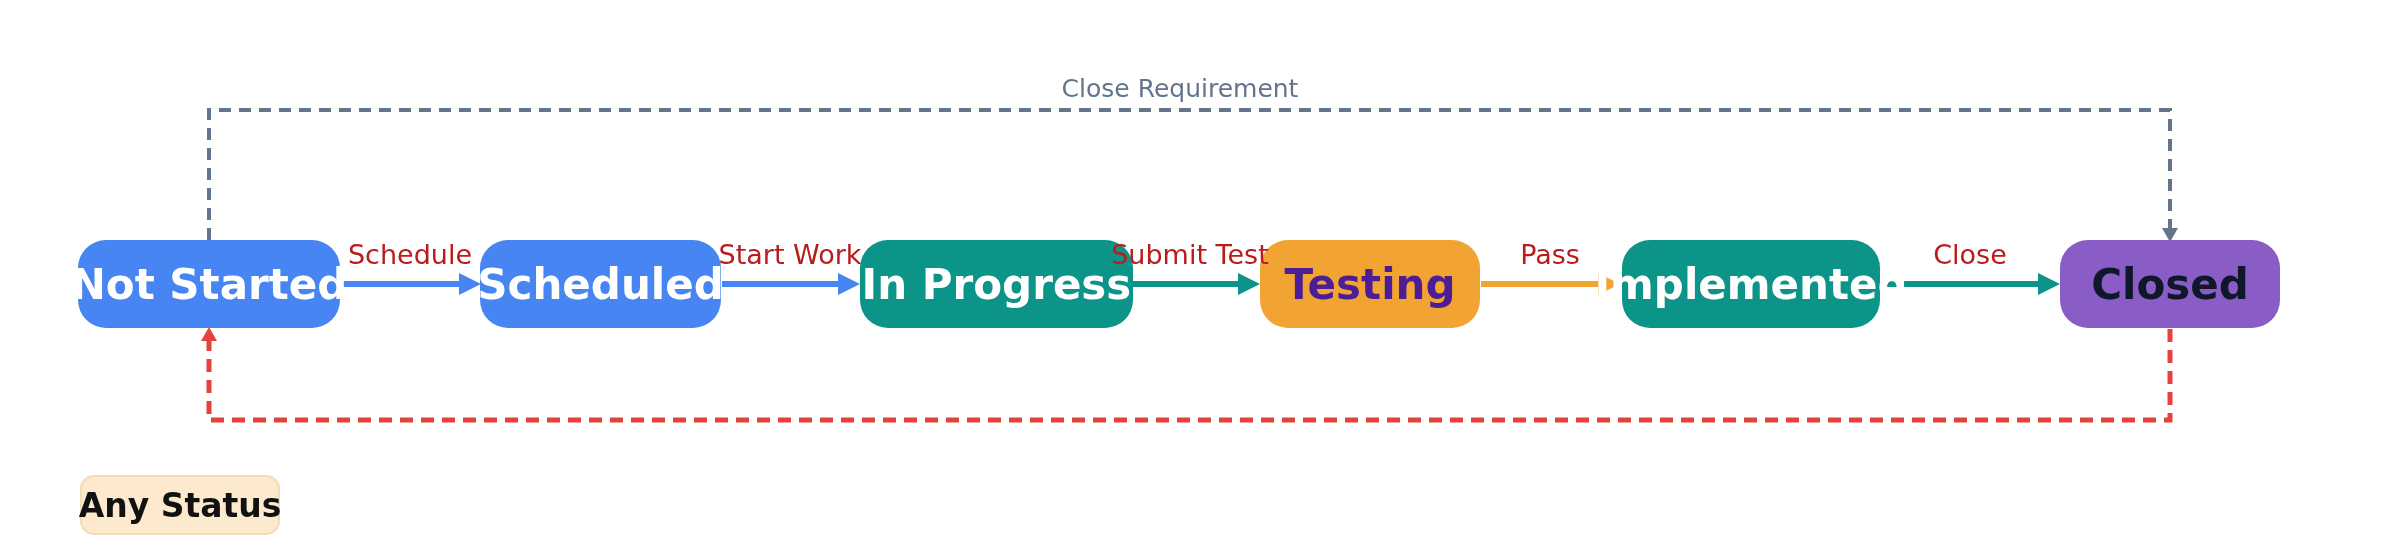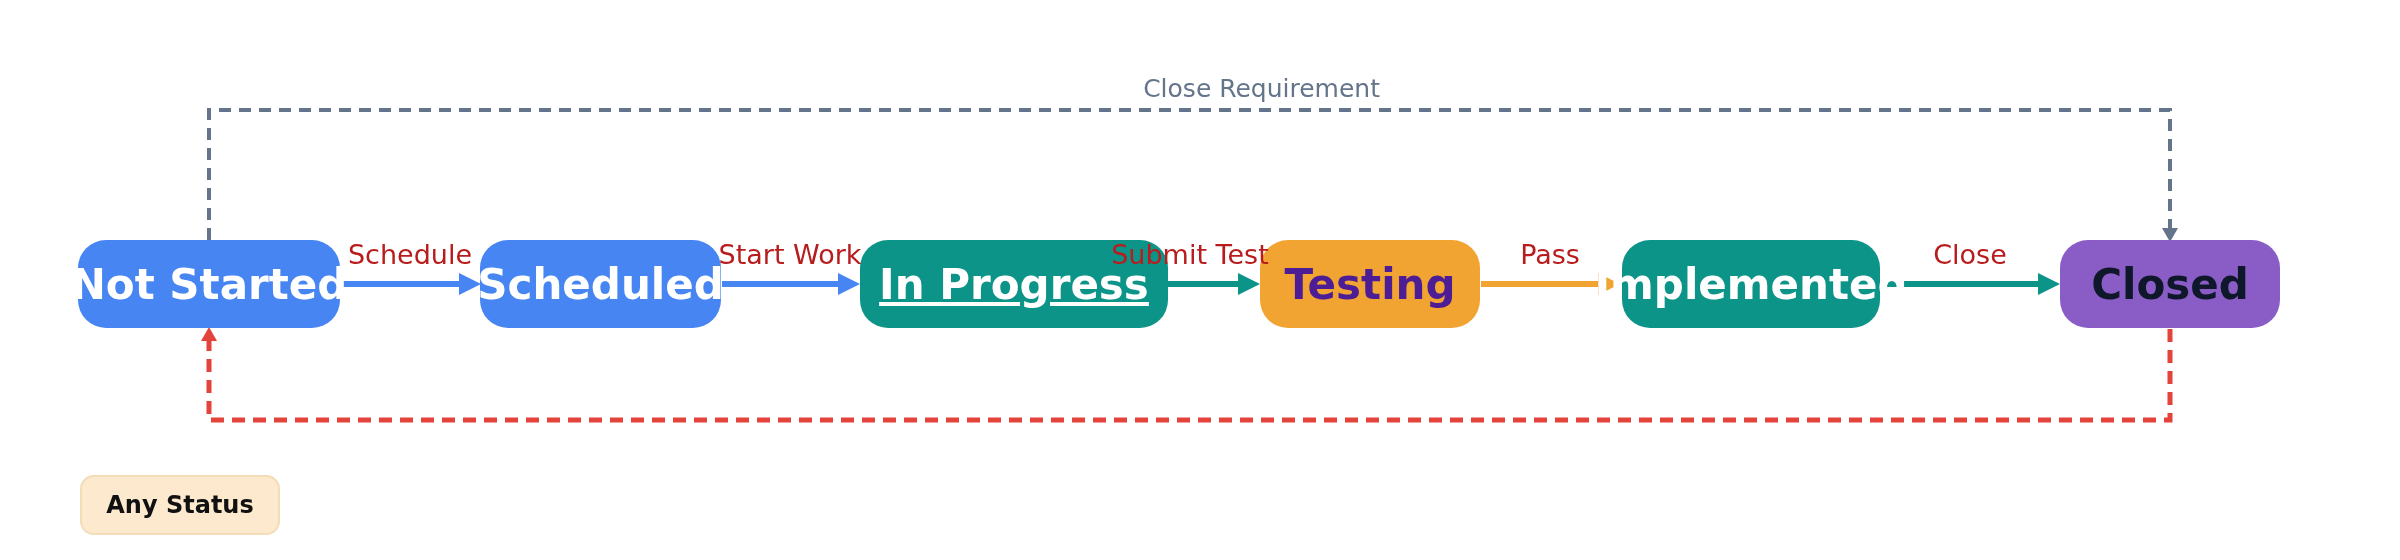--- a/index.html
+++ b/index.html
@@ -60,21 +60,21 @@
     left: 80px;
     top: 475px;
     width: 200px;
     height: 60px;
     border-radius: 14px;
     border: 2px solid;
     box-sizing: border-box;
     display: flex;
     align-items: center;
     justify-content: center;
-    font-size: 24px;
+    font-size: 33px;
     font-weight: bold;
     white-space: nowrap;
   }
 </style>
 </head>
 <body>
 
 <div class="canvas">
 
   <svg class="connectors" viewBox="0 0 2400 560" xmlns="http://www.w3.org/2000/svg">
@@ -98,36 +98,36 @@
     <polygon points="1598,273 1598,295 1620,284" fill="#F2A433"></polygon>
 
     <line x1="1881" y1="284" x2="2038" y2="284" stroke-width="6" stroke="#0D9488"></line>
     <polygon points="2038,273 2038,295 2060,284" fill="#0D9488"></polygon>
   </svg>
 
   <div class="node" style="left: 78px; width: 262px; background-color: rgb(70, 133, 242); color: rgb(255, 255, 255);">Not Started</div>
 
   <div class="node" style="left: 480px; width: 241px; background-color: rgb(70, 133, 242); color: rgb(255, 255, 255);">Scheduled</div>
 
-  <div class="node" style="left: 860px; width: 308px; background-color: rgb(13, 148, 136); color: rgb(255, 255, 255); text-decoration: underline;">In Progress</div>
+  <div class="node" style="left: 860px; width: 273px; background-color: rgb(13, 148, 136); color: rgb(255, 255, 255);">In Progress</div>
 
   <div class="node" style="left: 1260px; width: 220px; background-color: rgb(242, 164, 51); color: #4c1d95;">Testing</div>
 
   <div class="node" style="left: 1622px; width: 258px; background-color: rgb(13, 148, 136); color: rgb(255, 255, 255);">Implemented</div>
 
   <div class="node" style="left: 2060px; width: 220px; background-color: rgb(138, 92, 198); color: #0f172a;">Closed</div>
 
   <div class="edge-label" style="left:250px;">Schedule</div>
 
   <div class="edge-label" style="left:630px;">Start Work</div>
 
   <div class="edge-label" style="left:1030px;">Submit Test</div>
 
   <div class="edge-label" style="left:1390px;">Pass</div>
 
   <div class="edge-label" style="left:1810px;">Close</div>
 
-  <div class="loop-label" style="left: 980px; top: 74px; color: rgb(100, 116, 139); text-align: right;">Close Requirement</div>
+  <div class="loop-label" style="left: 980px; top: 74px; color: rgb(100, 116, 139);">Close Requirement</div>
 
 
   <div class="legend-box" style="background-color: rgb(252, 233, 206); border-color: rgb(243, 220, 184); color: rgb(17, 17, 17);">Any Status</div>
 
 </div>
 
 </body></html>

